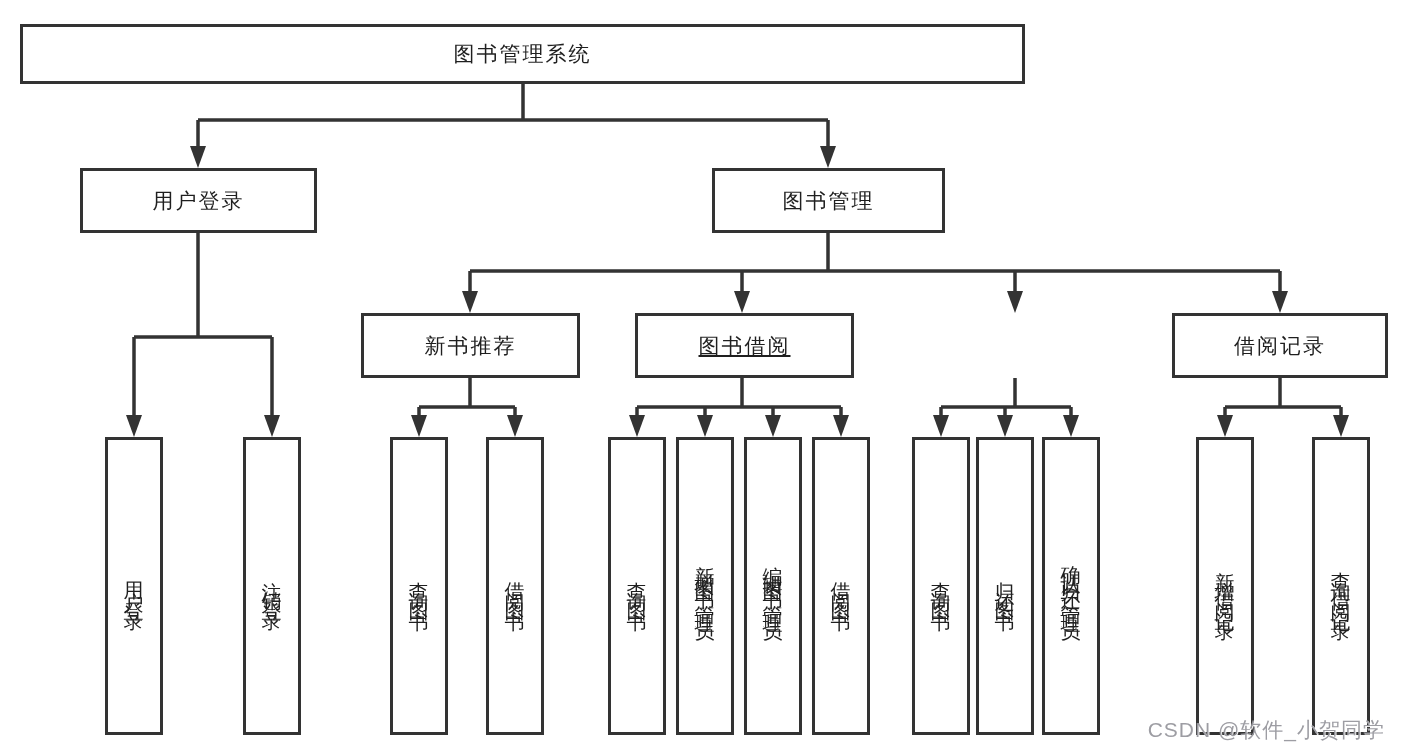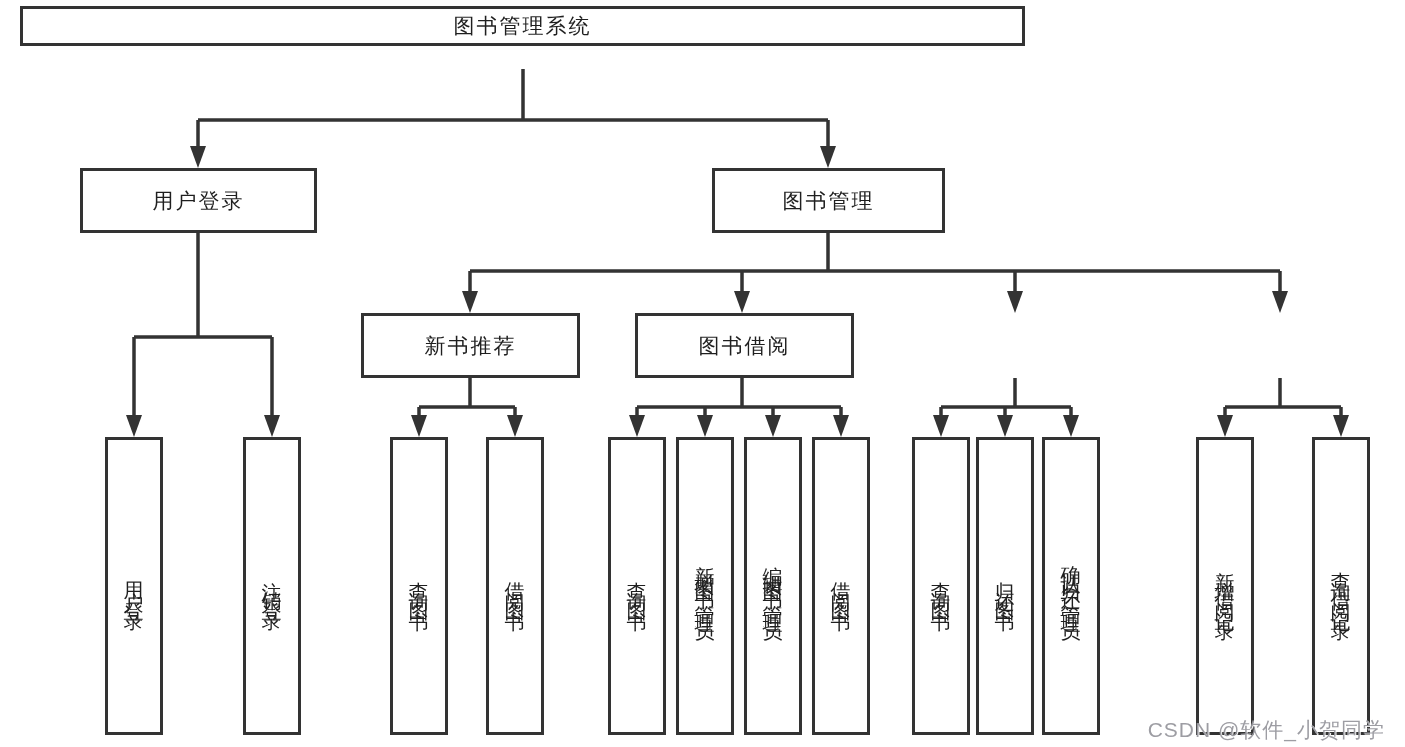--- a/index.html
+++ b/index.html
@@ -30,26 +30,26 @@
     display: flex;
     align-items: center;
     justify-content: center;
     color: #1f1f1f;
   }
   .hlabel {
     font-size: 21px;
     letter-spacing: 2px;
     white-space: nowrap;
   }
-  .root-box   { left: 20px;  top: 6px;  width: 1005px; height: 40px; }
+  .root-box   { left: 20px;  top: 24px;  width: 1005px; height: 60px; }
   .n2a        { left: 80px;  top: 168px; width: 237px;  height: 65px; }
   .n2b        { left: 712px; top: 168px; width: 233px;  height: 65px; text-align: center; }
   .n3         { top: 313px;  width: 219px; height: 65px; }
   .n3a { left: 361px; justify-content: center; }
-  .n3b { left: 635px; }
+  .n3b { left: 635px; text-decoration: underline; }
   .n3c { left: 906px; }
   .n3d { left: 1172px; width: 216px; }
   .leaf {
     top: 437px;
     width: 58px;
     height: 298px;
   }
   .vtext {
     writing-mode: vertical-rl;
     font-size: 20px;
@@ -132,20 +132,23 @@
   <div class="box n2b">
     <span class="hlabel">图书管理</span>
   </div>
 
   <div class="box n3 n3a">
     <span class="hlabel">新书推荐</span>
   </div>
   <div class="box n3 n3b">
     <span class="hlabel">图书借阅</span>
   </div>
+  <div class="box n3 n3d">
+    <span class="hlabel">借阅记录</span>
+  </div>
 
   <div class="box leaf l1a">
     <span class="vtext">用户登录</span>
   </div>
   <div class="box leaf l1b">
     <span class="vtext">注销登录</span>
   </div>
 
   <div class="box leaf l2a">
     <span class="vtext">查询图书</span>

